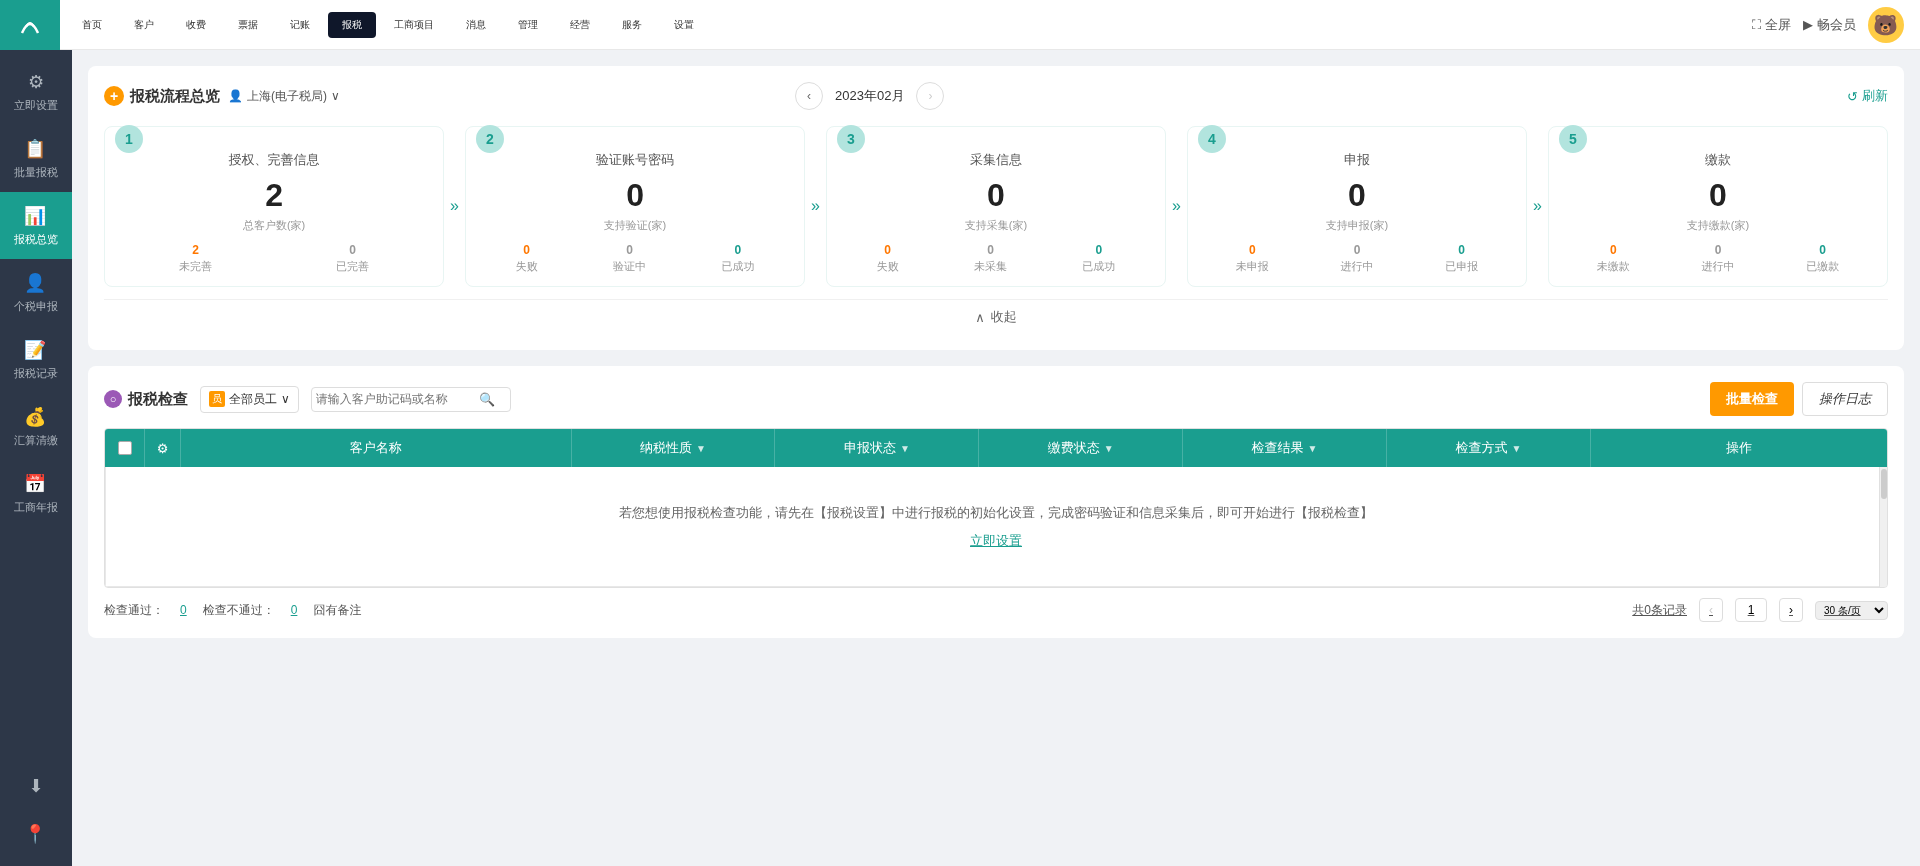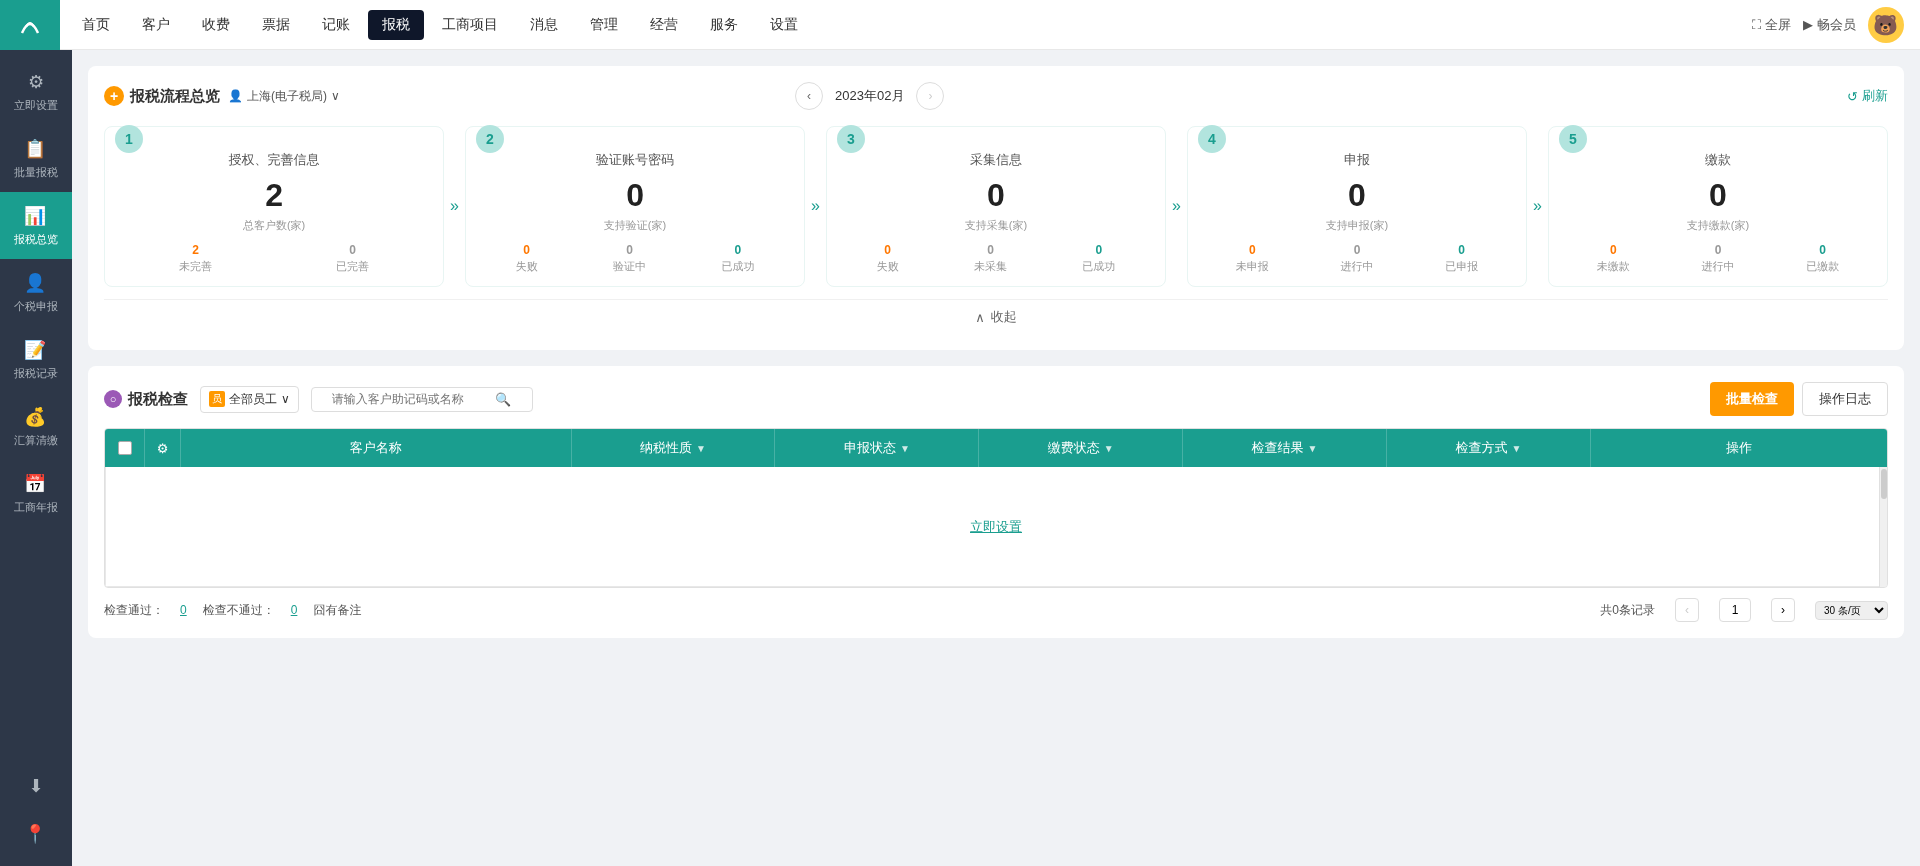--- a/index.html
+++ b/index.html
@@ -30,21 +30,21 @@
       display: flex;
       align-items: center;
       flex: 1;
       gap: 4px;
     }
     .nav-item {
       padding: 6px 14px;
       cursor: pointer;
       border-radius: 4px;
       color: #333;
-      font-size: 14px;
+      font-size: 10px;
       white-space: nowrap;
     }
     .nav-item.active {
       background: #0f172a;
       color: #fff;
       border-radius: 4px;
     }
     .top-nav-right {
       display: flex;
       align-items: center;
@@ -335,21 +335,21 @@
       align-items: center;
       justify-content: center;
       color: white;
       font-size: 10px;
     }
     .search-input-wrap {
       display: flex;
       align-items: center;
       border: 1px solid #ddd;
       border-radius: 4px;
-      padding: 4px 20px;
+      padding: 4px 4px;
       gap: 4px;
       flex: 0 0 200px;
     }
     .search-input-wrap input {
       border: none;
       outline: none;
       font-size: 12px;
       width: 160px;
       color: #999;
     }
@@ -364,20 +364,21 @@
       font-weight: bold;
     }
     .btn-outline {
       background: #fff;
       color: #333;
       border: 1px solid #ddd;
       padding: 7px 16px;
       border-radius: 4px;
       cursor: pointer;
       font-size: 13px;
+      font-style: italic;
     }
     .header-right {
       margin-left: auto;
       display: flex;
       gap: 8px;
       padding-left: 21px;
     }
 
     
     .table-wrap {
@@ -454,21 +455,22 @@
       align-items: center;
       padding: 10px 0 0;
       font-size: 12px;
       color: #555;
       gap: 16px;
     }
     .footer-right {
       margin-left: auto;
       display: flex;
       align-items: center;
-      gap: 20px;
+      gap: 12px;
+      text-decoration: underline;
     }
     .page-btn {
       width: 24px;
       height: 24px;
       border: 1px solid #ddd;
       border-radius: 4px;
       display: flex;
       align-items: center;
       justify-content: center;
       cursor: pointer;
@@ -789,20 +791,21 @@
           <div class="th th-method">
             <span>检查方式</span>
             <span class="filter-icon">▼</span>
           </div>
           <div class="th th-action">
             <span>操作</span>
           </div>
         </div>
         <div style="position:relative;">
           <div class="table-body-empty">
+            <span>若您想使用报税检查功能，请先在【报税设置】中进行报税的初始化设置，完成密码验证和信息采集后，即可开始进行【报税检查】</span>
             <span class="link-teal">立即设置</span>
           </div>
           <div class="table-scrollbar">
             <div class="table-scrollbar-thumb"></div>
           </div>
         </div>
       </div>
 
       <div class="table-footer">
         <span>检查通过：</span>

